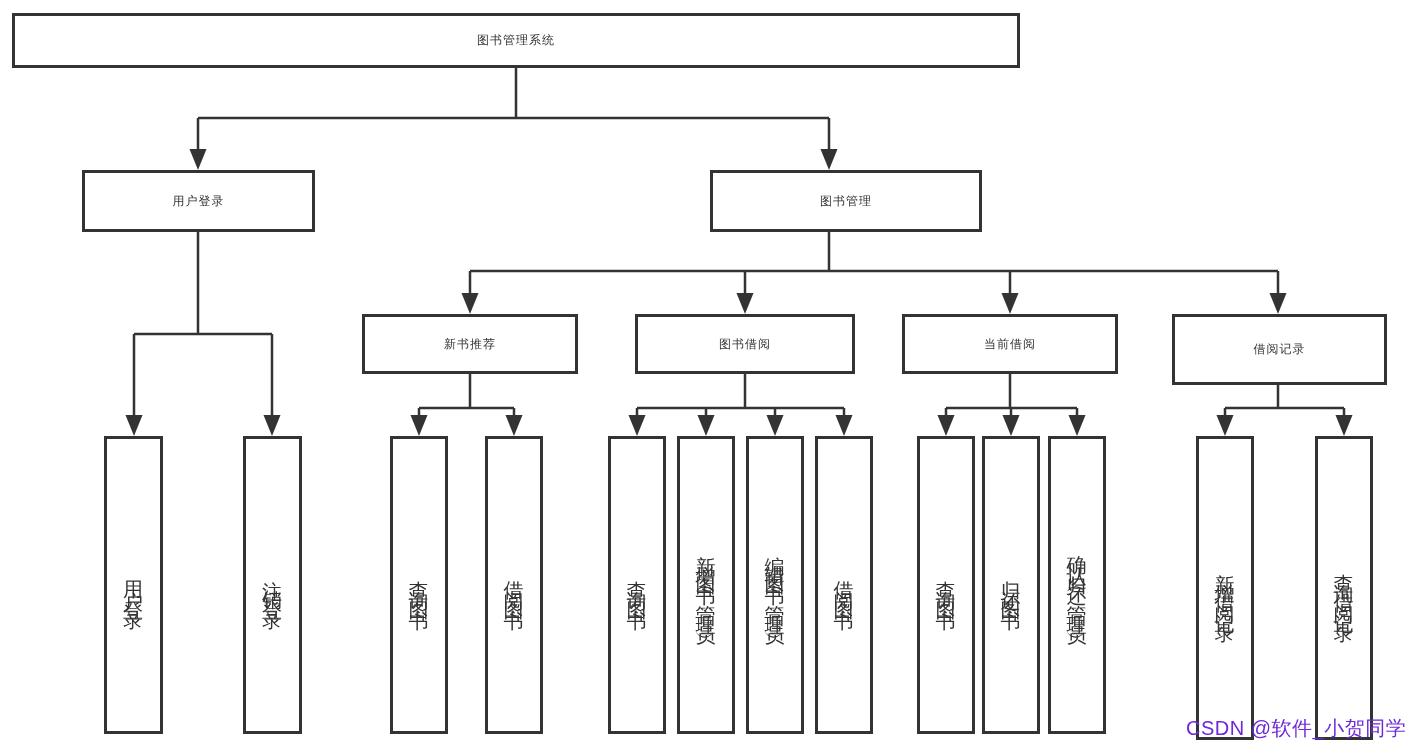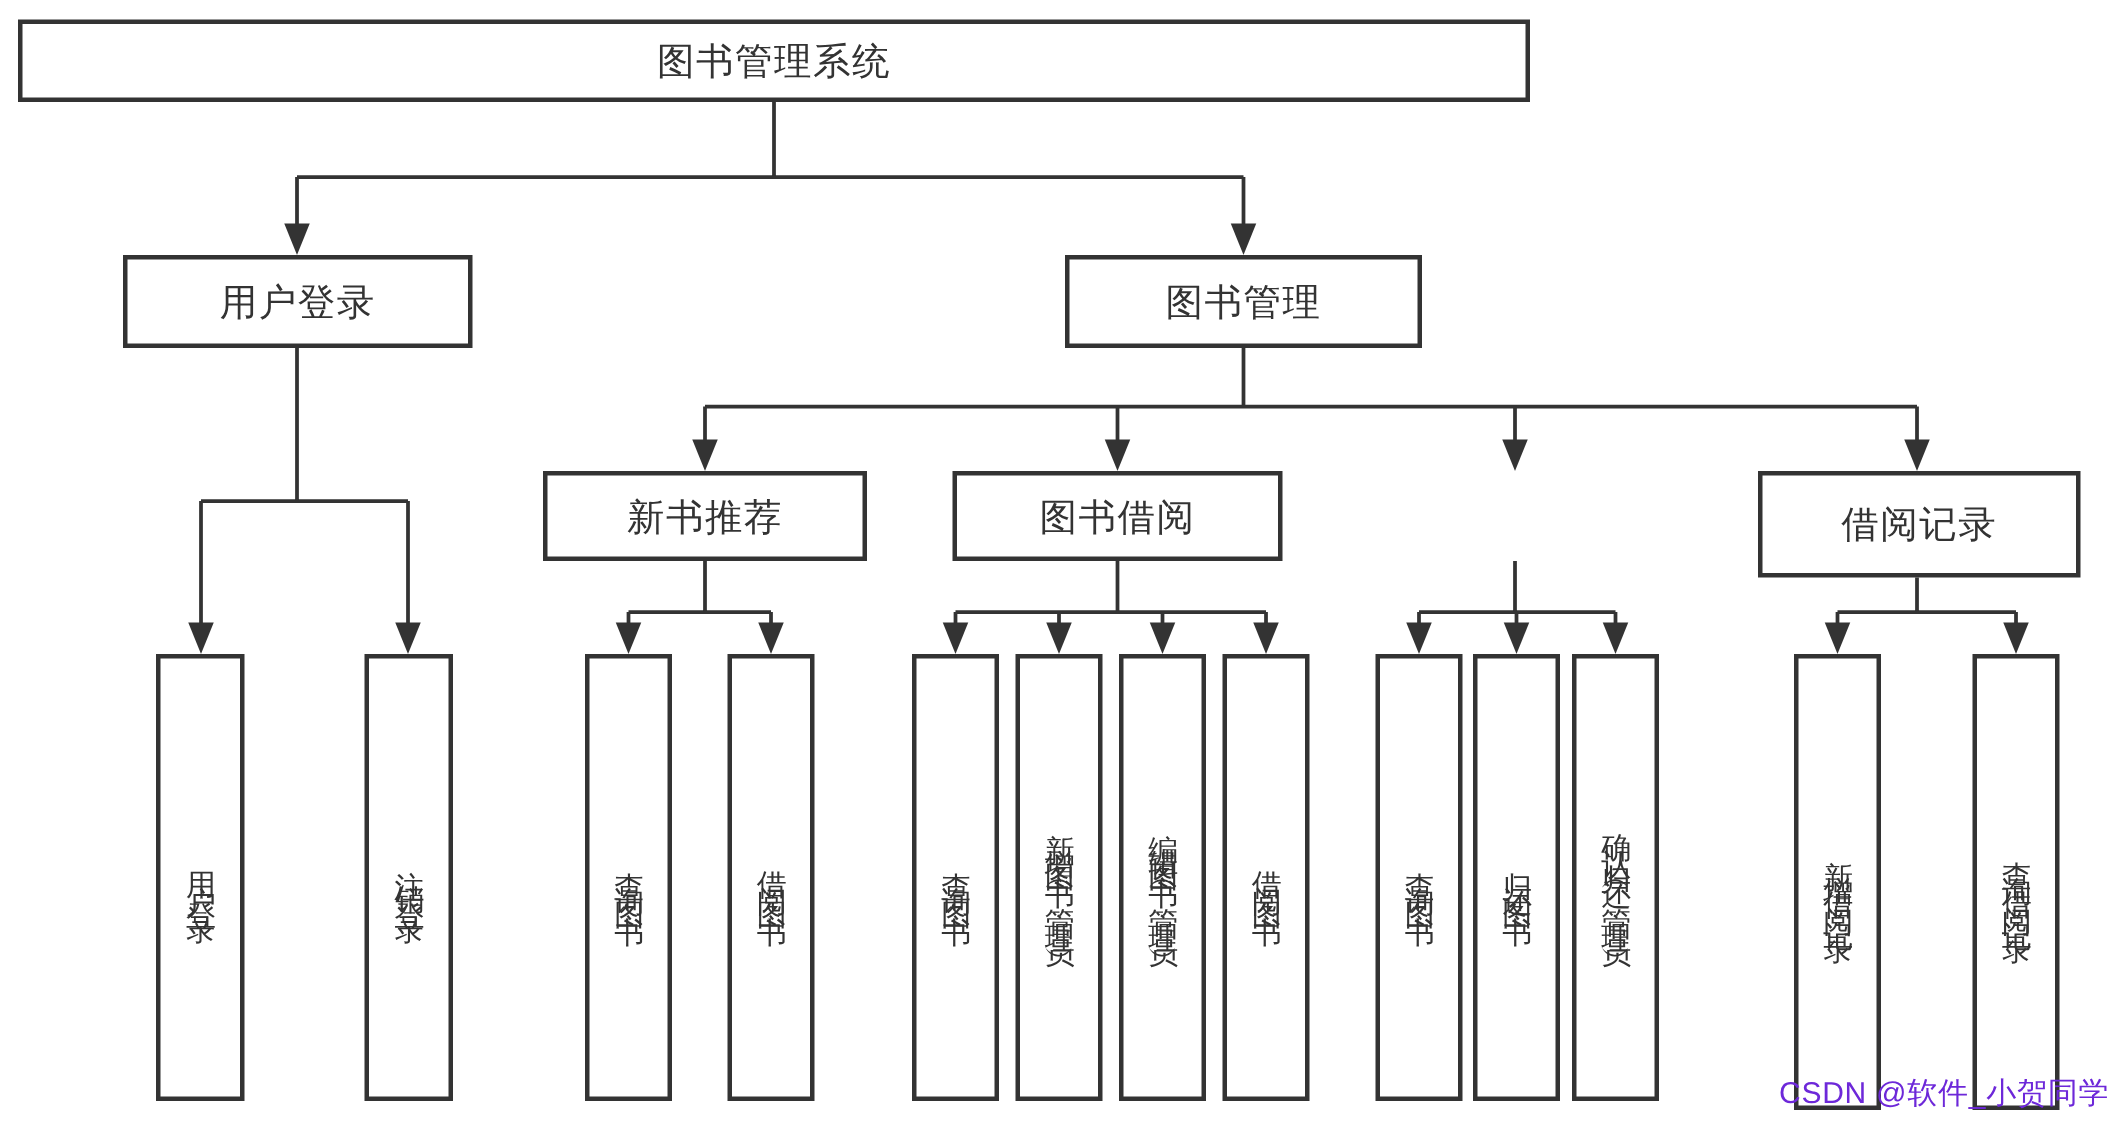--- a/index.html
+++ b/index.html
@@ -15,21 +15,21 @@
   .connectors { position: absolute; left: 0; top: 0; }
   .box {
     position: absolute;
     border: 3px solid #333333;
     background: #ffffff;
     box-sizing: border-box;
     display: flex;
     align-items: center;
     justify-content: center;
   }
-  .hbox { font-size: 25px; letter-spacing: 1px; }
+  .hbox { font-size: 12px; letter-spacing: 1px; }
   .vtext {
     writing-mode: vertical-rl;
     text-orientation: mixed;
     font-size: 20px;
     line-height: 1;
     letter-spacing: 10px;
   }
   .watermark {
     position: absolute;
     left: 1186px;
@@ -82,29 +82,32 @@
     <polygon points="1335.5,415 1352.5,415 1344,436" fill="#333333"></polygon>
   </svg>
 
   <div class="box hbox" style="left:12px; top:13px; width:1008px; height:55px;">
     <span>图书管理系统</span>
   </div>
 
   <div class="box hbox" style="left:82px; top:170px; width:233px; height:62px;">
     <span>用户登录</span>
   </div>
-  <div class="box hbox" style="left:710px; top:170px; width:238px; height:62px;">
+  <div class="box hbox" style="left:710px; top:170px; width:272px; height:62px;">
     <span>图书管理</span>
   </div>
 
   <div class="box hbox" style="left:362px; top:314px; width:216px; height:60px;">
     <span>新书推荐</span>
   </div>
   <div class="box hbox" style="left:635px; top:314px; width:220px; height:60px;">
     <span>图书借阅</span>
+  </div>
+  <div class="box hbox" style="left:902px; top:314px; width:216px; height:60px;">
+    <span>当前借阅</span>
   </div>
   <div class="box hbox" style="left:1172px; top:314px; width:215px; height:71px;">
     <span>借阅记录</span>
   </div>
 
   <div class="box" style="left:104px; top:436px; width:59px; height:298px;">
     <span class="vtext">用户登录</span>
   </div>
   <div class="box" style="left:243px; top:436px; width:59px; height:298px;">
     <span class="vtext">注销登录</span>

